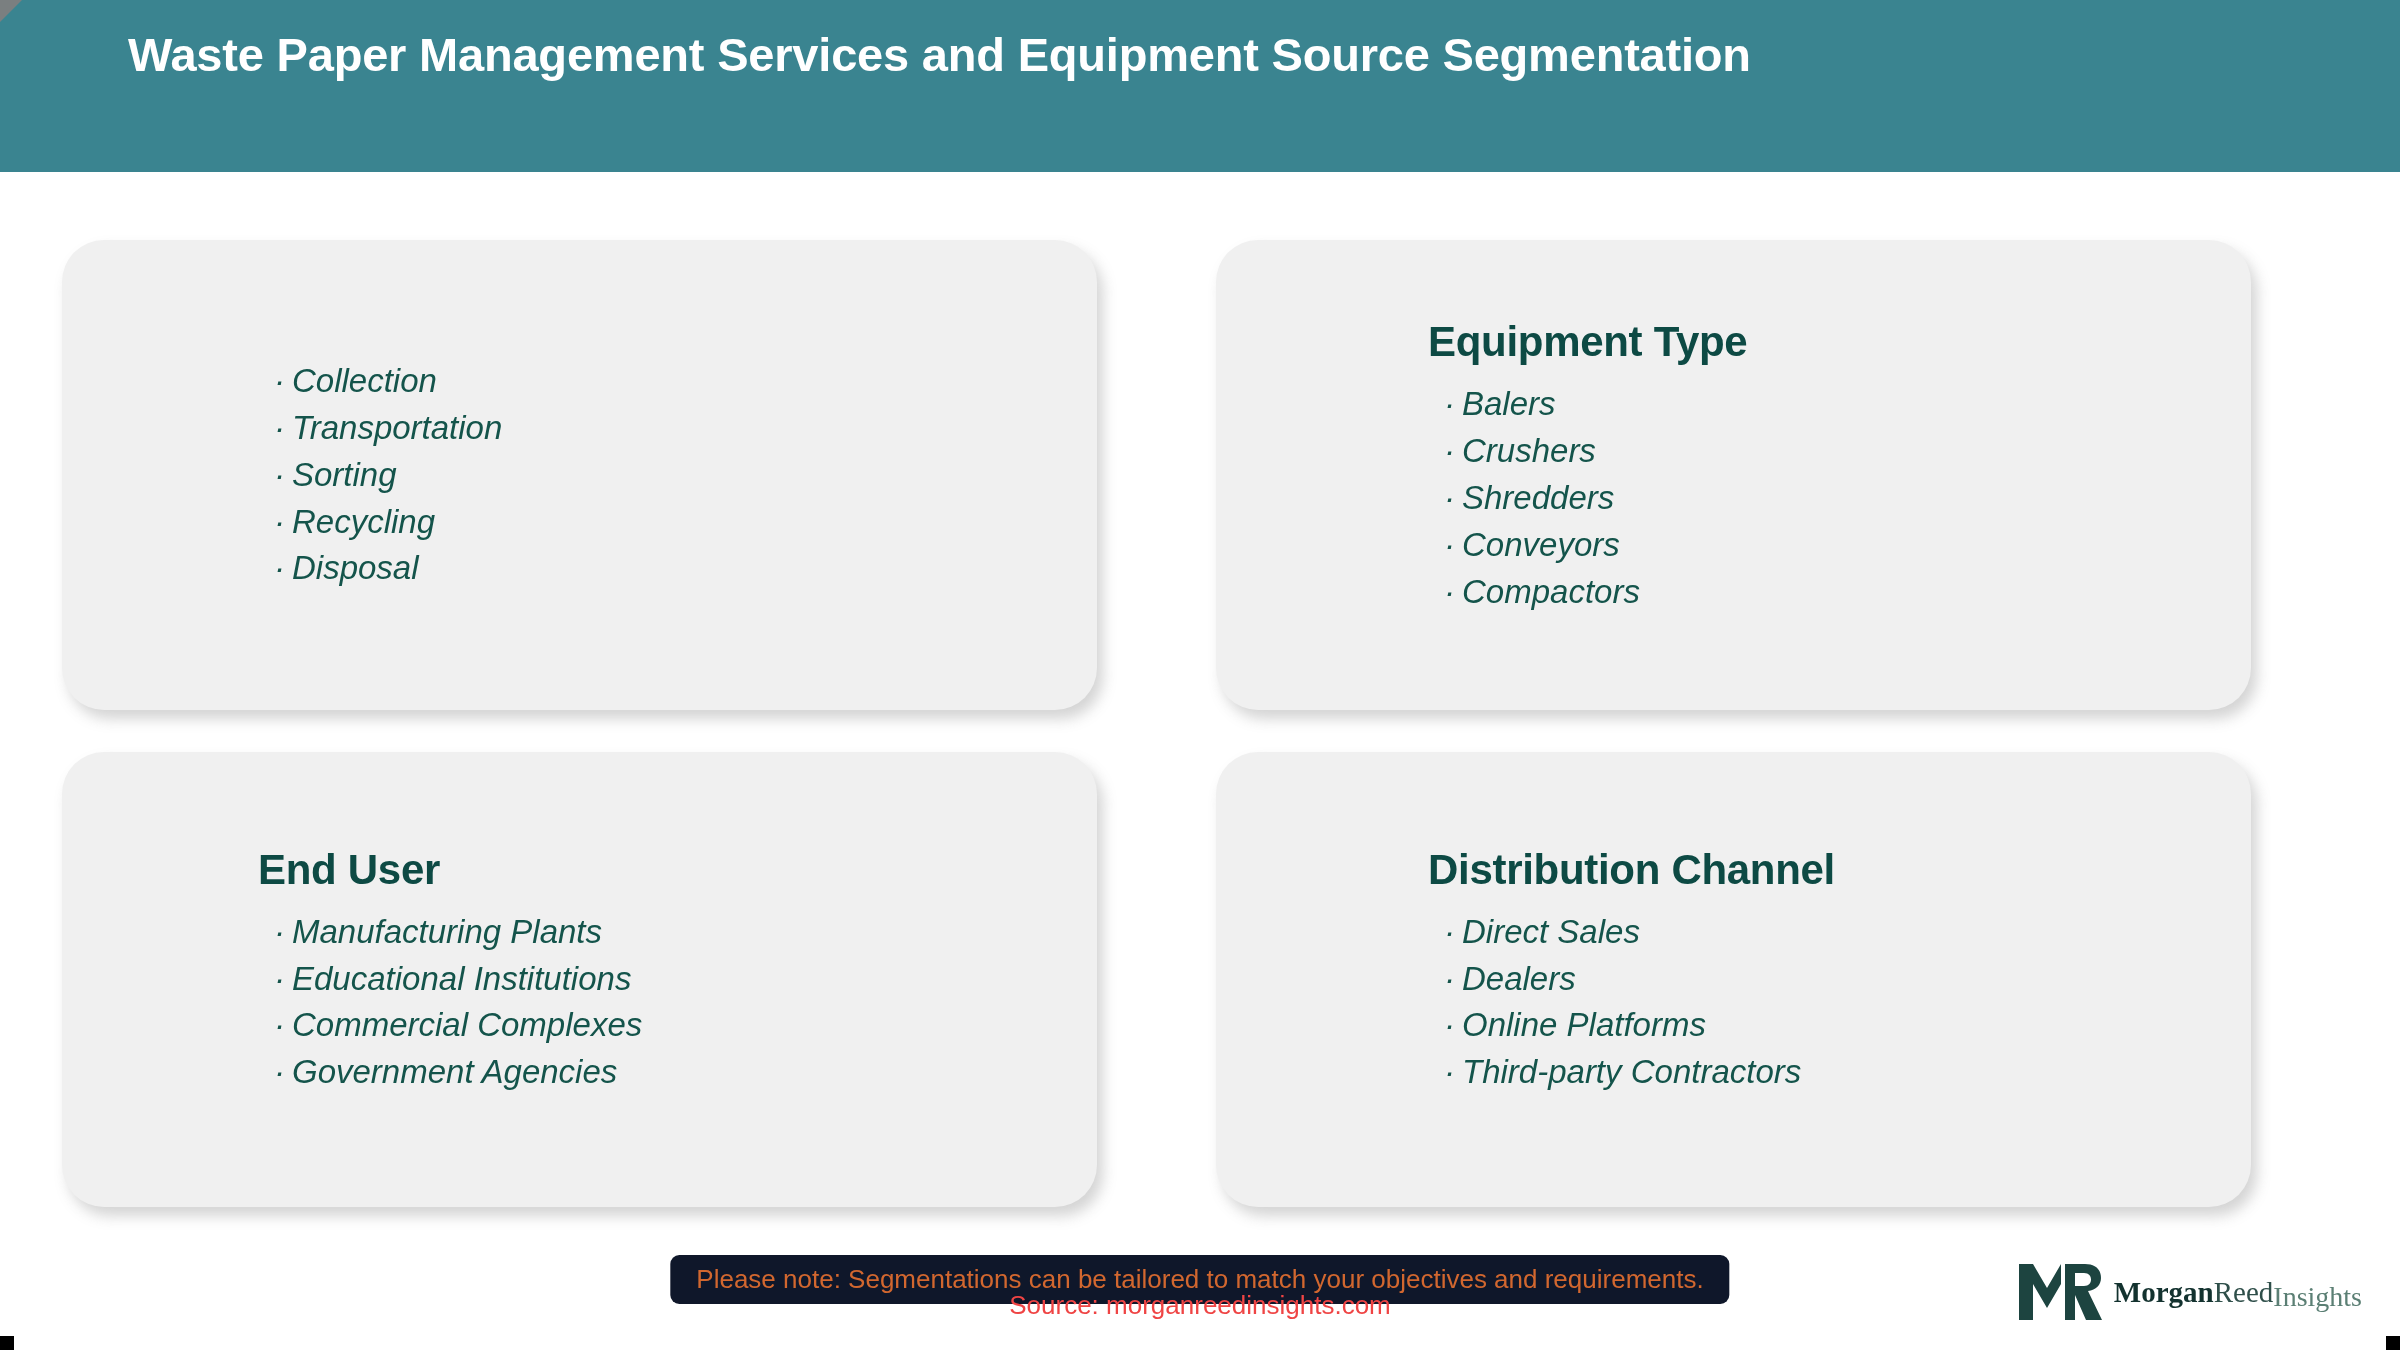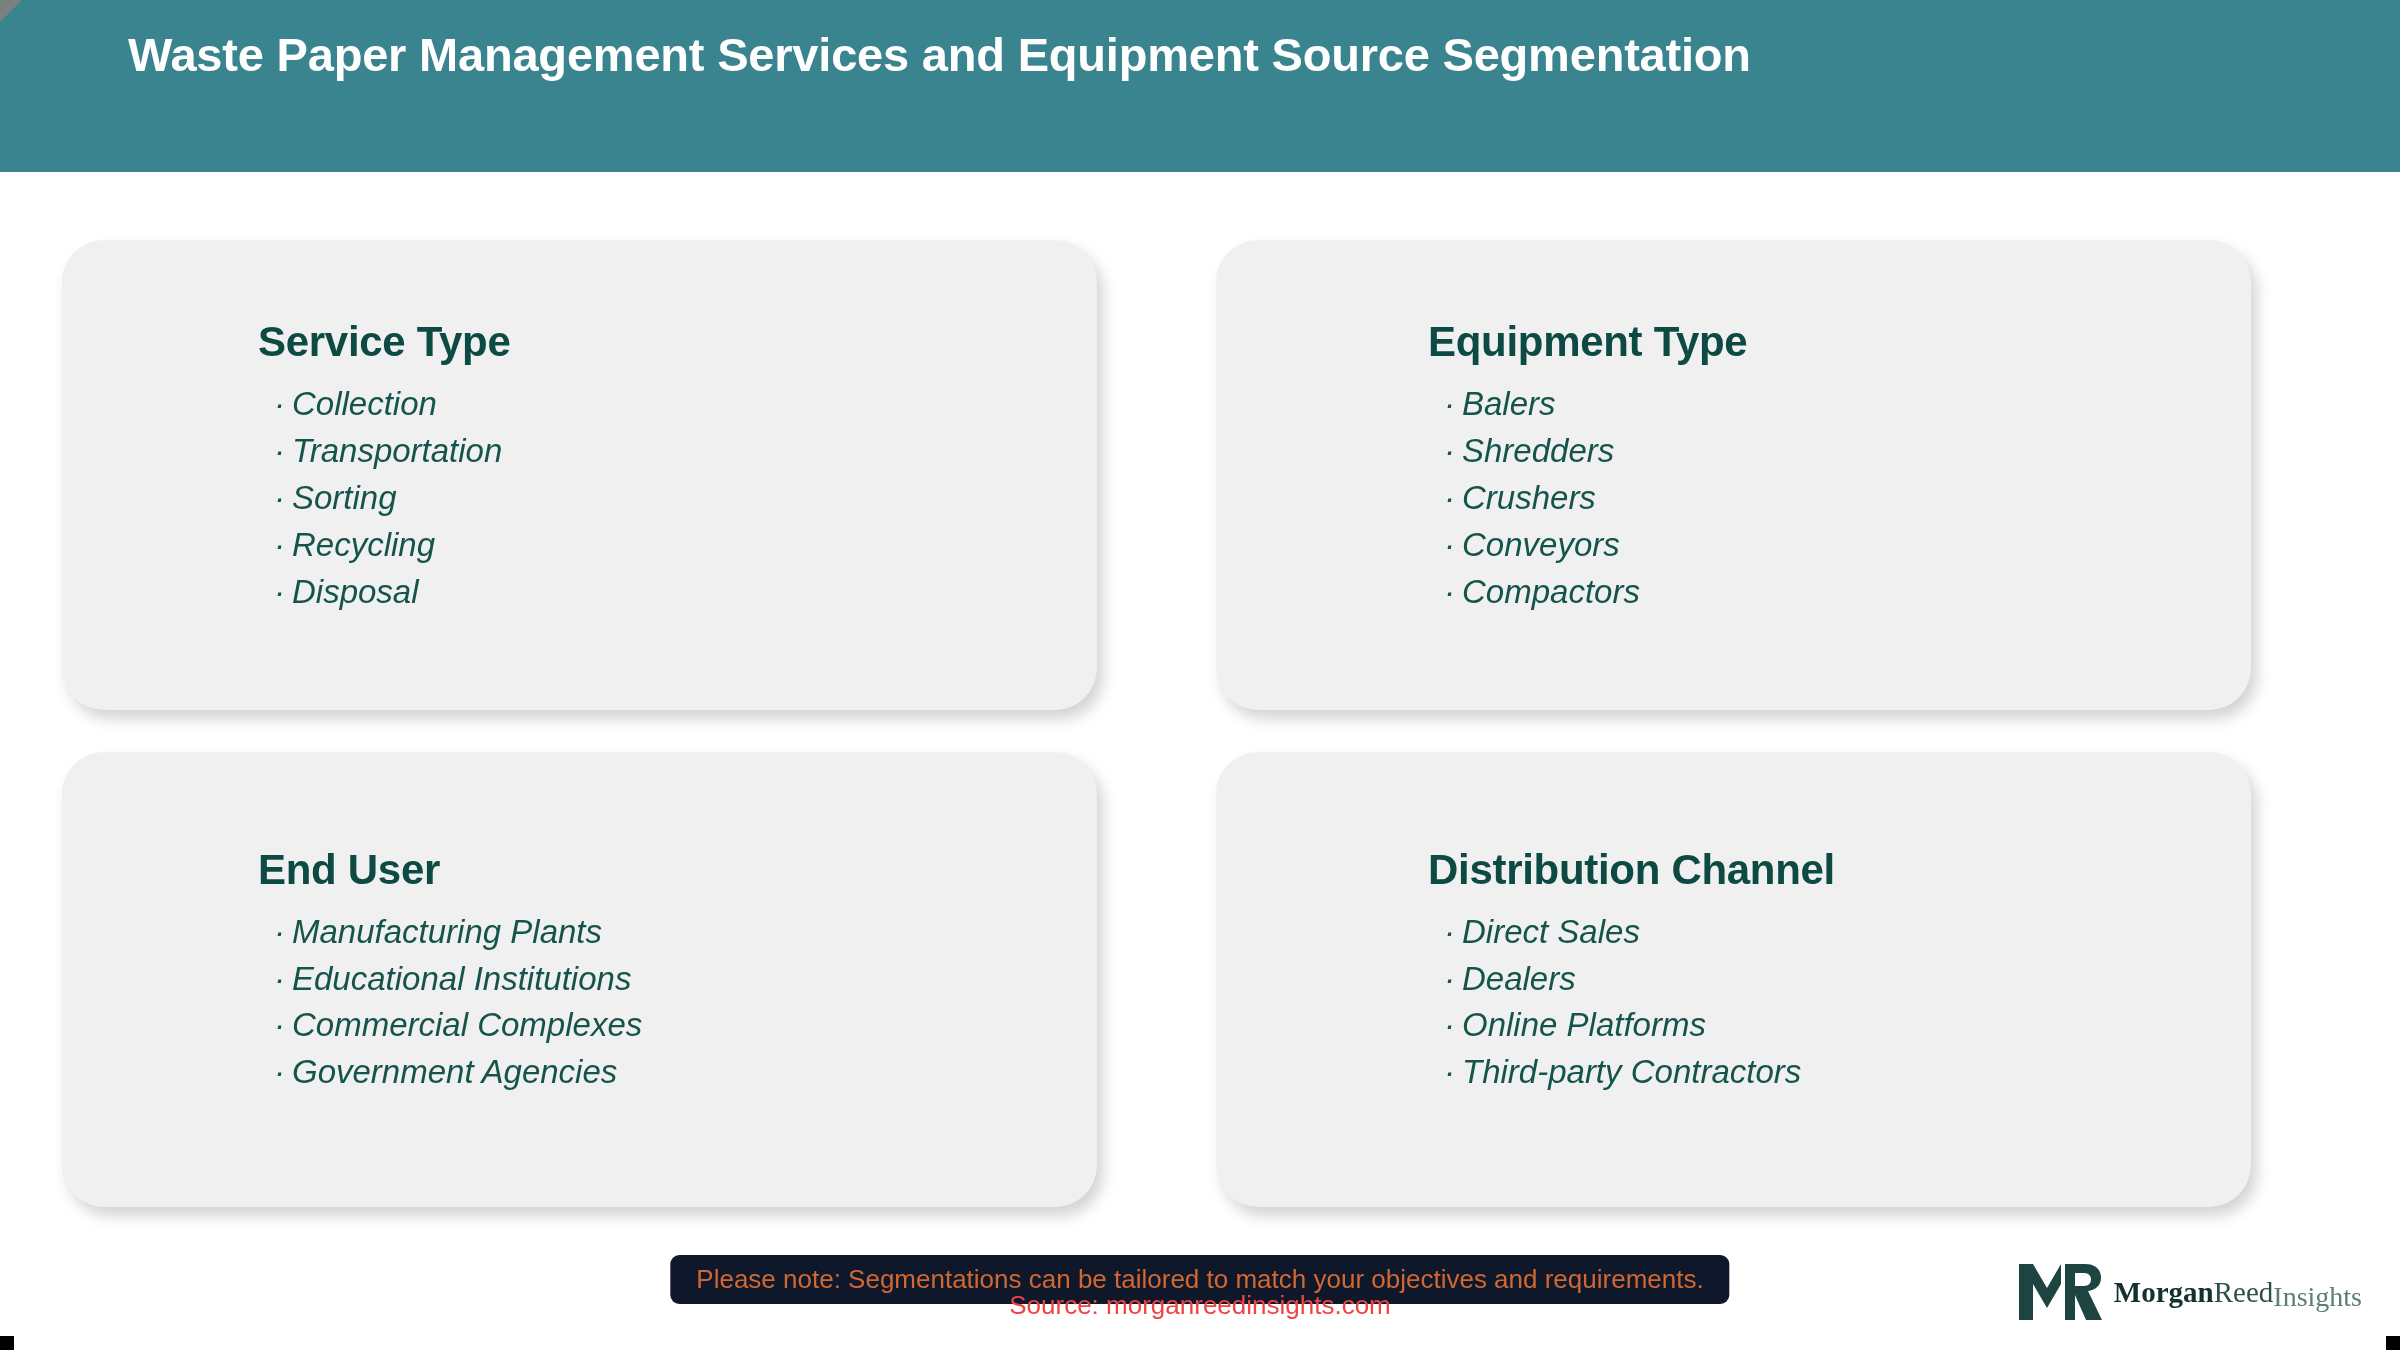--- a/index.html
+++ b/index.html
@@ -158,38 +158,37 @@
 
 <div class="header">
   <div class="corner-notch"></div>
   <div class="header-title">Waste Paper Management Services and Equipment Source Segmentation</div>
 </div>
 
 <div class="cards">
 
   <div class="card" id="card-service">
     <div class="card-inner">
-      <div class="card-title">Service Type</div>
       <ul class="card-list">
         <li><span class="bullet">·</span><span>Collection</span></li>
         <li><span class="bullet">·</span><span>Transportation</span></li>
         <li><span class="bullet">·</span><span>Sorting</span></li>
         <li><span class="bullet">·</span><span>Recycling</span></li>
         <li><span class="bullet">·</span><span>Disposal</span></li>
       </ul>
     </div>
   </div>
 
   <div class="card right" id="card-equipment">
     <div class="card-inner">
       <div class="card-title">Equipment Type</div>
       <ul class="card-list">
         <li><span class="bullet">·</span><span>Balers</span></li>
+        <li><span class="bullet">·</span><span>Crushers</span></li>
         <li><span class="bullet">·</span><span>Shredders</span></li>
-        <li><span class="bullet">·</span><span>Crushers</span></li>
         <li><span class="bullet">·</span><span>Conveyors</span></li>
         <li><span class="bullet">·</span><span>Compactors</span></li>
       </ul>
     </div>
   </div>
 
   <div class="card right" id="card-distribution">
     <div class="card-inner">
       <div class="card-title">Distribution Channel</div>
       <ul class="card-list">

